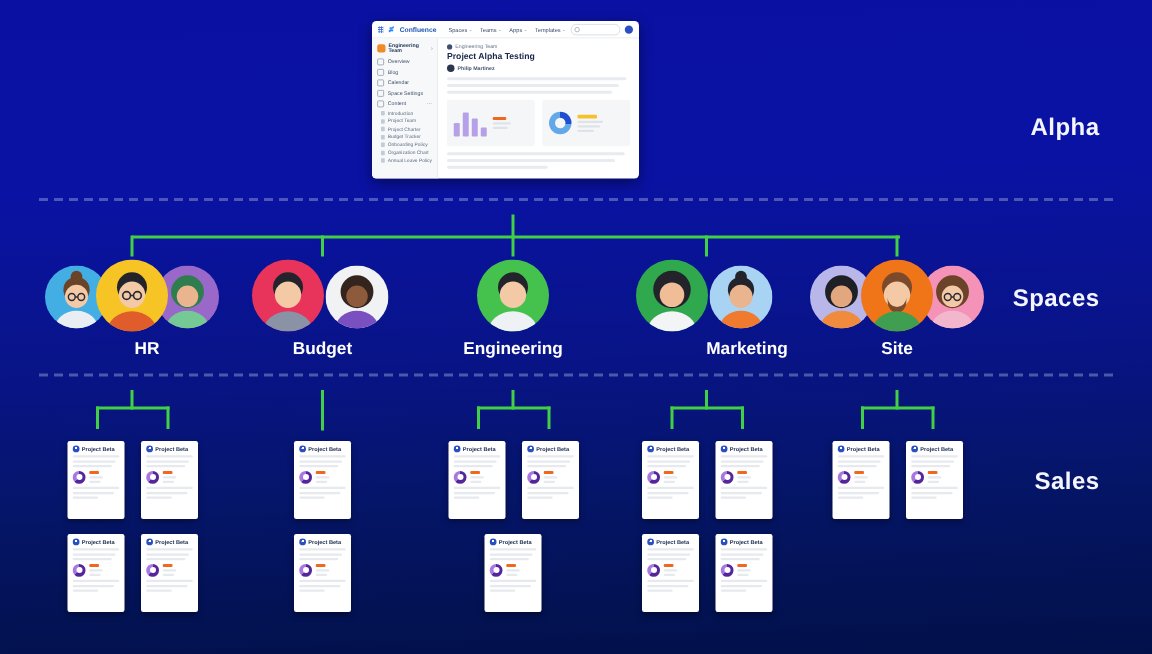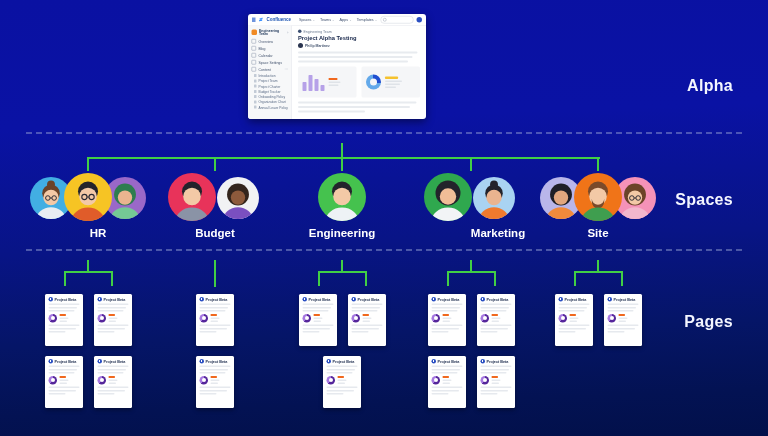--- a/index.html
+++ b/index.html
@@ -78,21 +78,21 @@
 </head>
 <body>
 
 <div id="stage">
 
   <div class="dash" style="top:132px"></div>
   <div class="dash" style="top:249px"></div>
 
   <div class="side-label" style="top:77px">Alpha</div>
   <div class="side-label" style="top:191px">Spaces</div>
-  <div class="side-label" style="top:313px">Pages</div>
+  <div class="side-label" style="top:313px">Sales</div>
 
   <div class="gl" style="left:341px;top:143px;width:2px;height:15px"></div>
   <div class="gl" style="left:88px;top:157px;width:512px;height:2px"></div>
   <div id="drops">
       <div class="gl" style="left: 87px; top: 157px; width: 2px; height: 14px;"></div>
       <div class="gl" style="left: 214px; top: 157px; width: 2px; height: 14px;"></div>
       <div class="gl" style="left: 341px; top: 157px; width: 2px; height: 14px;"></div>
       <div class="gl" style="left: 470px; top: 157px; width: 2px; height: 14px;"></div>
       <div class="gl" style="left: 597px; top: 157px; width: 2px; height: 14px;"></div>
     </div>

